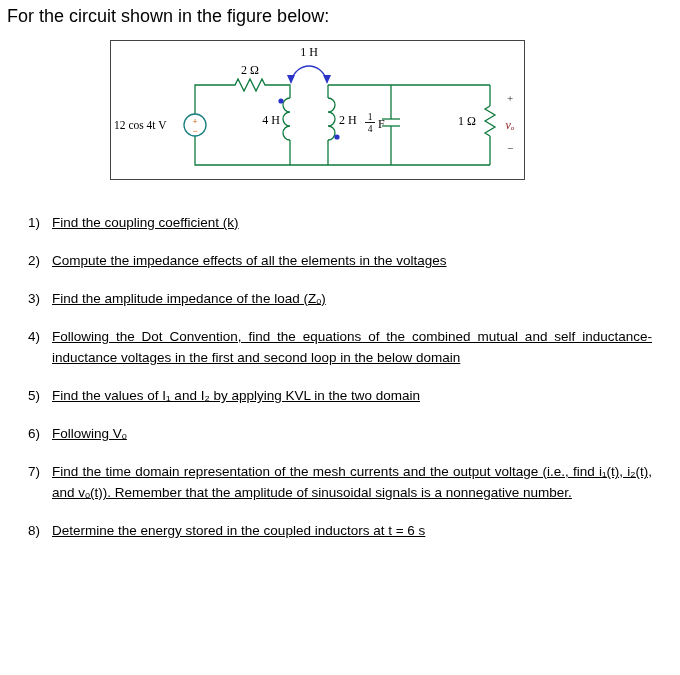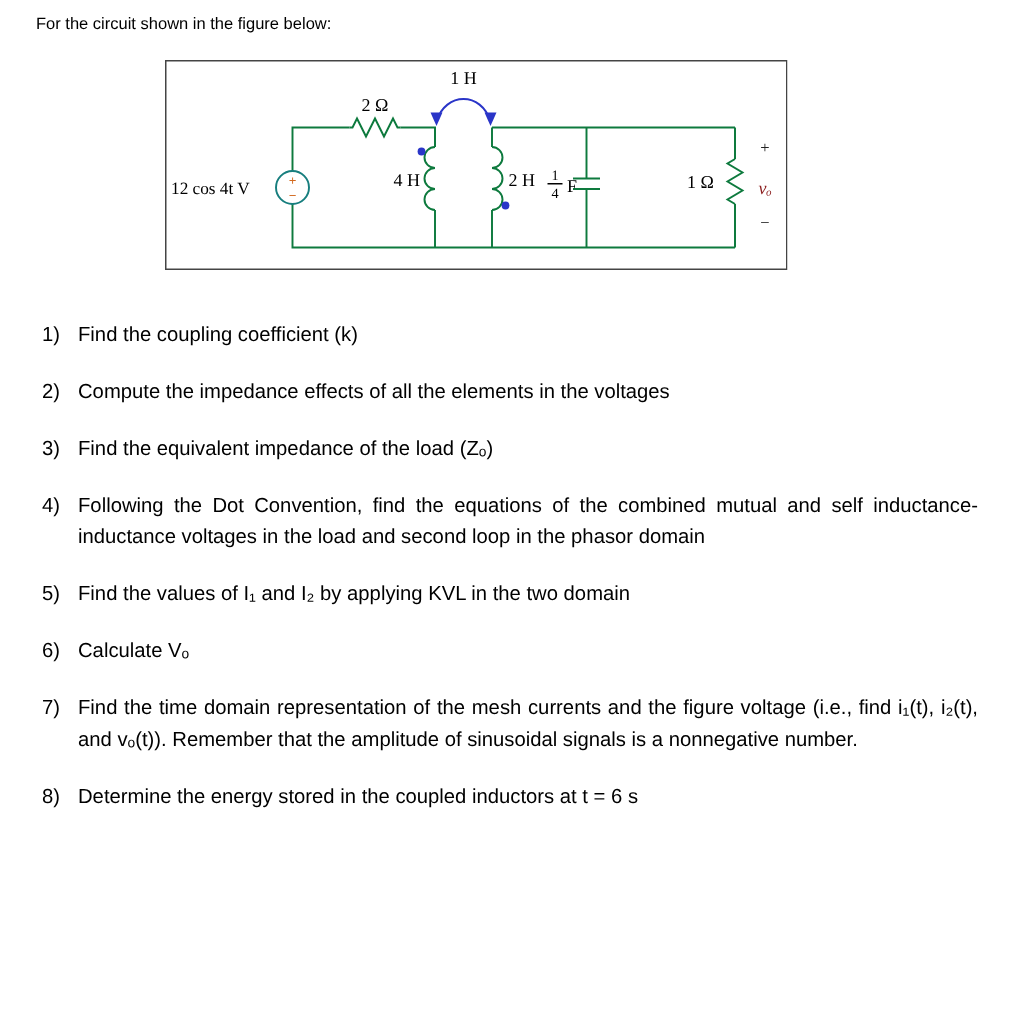--- a/index.html
+++ b/index.html
@@ -5,22 +5,22 @@
   html,body{margin:0;padding:0;background:#ffffff;}
   .page{
     position:relative;
     width:680px;height:675px;
     background:#ffffff;
     font-family:"Liberation Sans",sans-serif;
     color:#000;
     overflow:hidden;
   }
   .intro{
-    position:absolute;left:24px;top:7px;
-    font-size:11px;line-height:18px;font-weight:400;
+    position:absolute;left:7px;top:7px;
+    font-size:18px;line-height:18px;font-weight:400;
   }
   .figure{
     position:absolute;left:110px;top:40px;
     width:415px;height:140px;
   }
   svg text{
     font-family:"Liberation Serif",serif;
     font-size:12px;fill:#000;
   }
   .box{fill:none;stroke:#444;stroke-width:1;}
@@ -38,21 +38,21 @@
   .srclabel{font-size:11.5px;}
   .questions{
     position:absolute;left:28px;top:212px;width:624px;
   }
   .q{
     display:flex;
     margin-bottom:17px;
     font-size:13.5px;line-height:21px;
   }
   .q-num{flex:0 0 24px;width:24px;}
-  .q-text{flex:1;text-align:justify;}
+  .q-text{flex:1;text-align:justify;text-decoration:underline;}
 </style>
 </head>
 <body>
 
 <div class="page">
 
   <div class="intro">For the circuit shown in the figure below:</div>
 
   <div class="figure">
     <svg width="415" height="140" viewBox="0 0 415 140">
@@ -112,37 +112,37 @@
     <div class="q">
       <span class="q-num">1)</span>
       <div class="q-text">Find the coupling coefficient (k)</div>
     </div>
     <div class="q">
       <span class="q-num">2)</span>
       <div class="q-text">Compute the impedance effects of all the elements in the voltages</div>
     </div>
     <div class="q">
       <span class="q-num">3)</span>
-      <div class="q-text">Find the equivalent impedance of the load (Zₒ)</div>
+      <div class="q-text">Find the amplitude impedance of the load (Zₒ)</div>
     </div>
     <div class="q">
       <span class="q-num">4)</span>
-      <div class="q-text">Following the Dot Convention, find the equations of the combined mutual and self inductance-inductance voltages in the load and second loop in the phasor domain</div>
+      <div class="q-text">Following the Dot Convention, find the equations of the combined mutual and self inductance-inductance voltages in the first and second loop in the below domain</div>
     </div>
     <div class="q">
       <span class="q-num">5)</span>
       <div class="q-text">Find the values of I₁ and I₂ by applying KVL in the two domain</div>
     </div>
     <div class="q">
       <span class="q-num">6)</span>
-      <div class="q-text">Calculate Vₒ</div>
+      <div class="q-text">Following Vₒ</div>
     </div>
     <div class="q">
       <span class="q-num">7)</span>
-      <div class="q-text">Find the time domain representation of the mesh currents and the figure voltage (i.e., find i₁(t), i₂(t), and vₒ(t)). Remember that the amplitude of sinusoidal signals is a nonnegative number.</div>
+      <div class="q-text">Find the time domain representation of the mesh currents and the output voltage (i.e., find i₁(t), i₂(t), and vₒ(t)). Remember that the amplitude of sinusoidal signals is a nonnegative number.</div>
     </div>
     <div class="q">
       <span class="q-num">8)</span>
       <div class="q-text">Determine the energy stored in the coupled inductors at t = 6 s</div>
     </div>
   </div>
 
 </div>
 
 </body></html>

